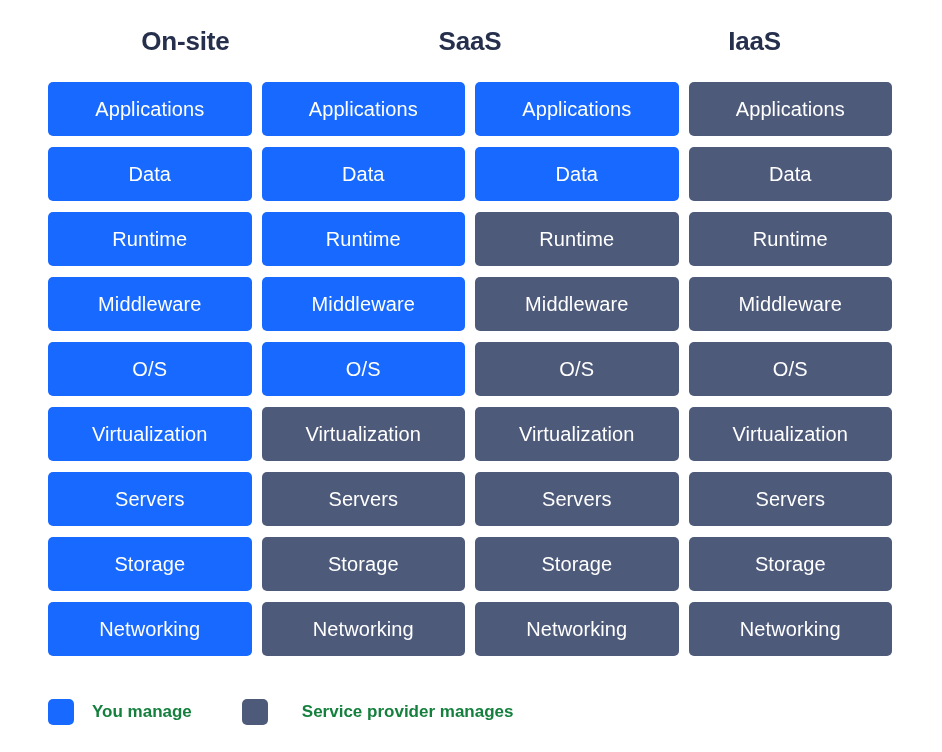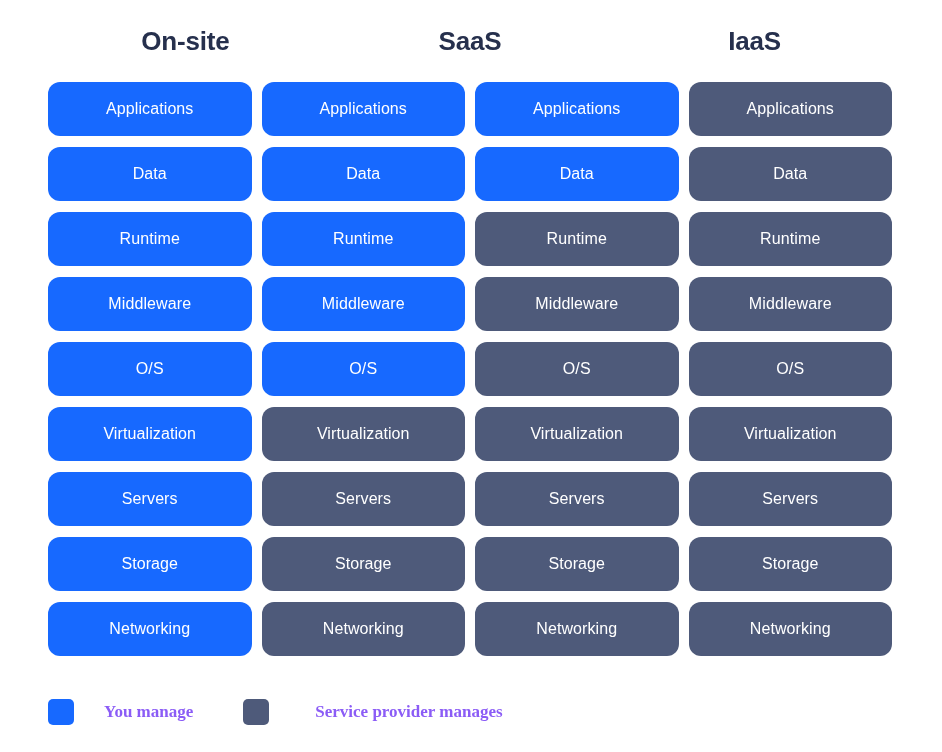--- a/index.html
+++ b/index.html
@@ -51,26 +51,26 @@
     display: flex;
     gap: 10px;
     margin-bottom: 11px;
   }
   .matrix-row:last-child {
     margin-bottom: 9px;
   }
   .cell {
     flex: 1 1 0;
     height: 54px;
-    border-radius: 12px;
+    border-radius: 5px;
     display: flex;
     align-items: center;
     justify-content: center;
     color: #ffffff;
-    font-size: 16px;
+    font-size: 20px;
     font-weight: normal;
     letter-spacing: 0.1px;
     user-select: none;
   }
   .cell.you {
     background: #1769ff;
   }
   .cell.provider {
     background: #4e5a7a;
   }
@@ -98,26 +98,25 @@
     border-radius: 5px;
     flex: 0 0 auto;
   }
   .swatch.you {
     background: #1769ff;
   }
   .swatch.provider {
     background: #4e5a7a;
   }
   .legend-label {
-    margin-left: 30px;
+    margin-left: 18px;
     font-size: 17px;
     font-weight: bold;
-    color: #8b5cf6;
+    color: #15803d;
     white-space: nowrap;
-    font-family: Liberation Serif, serif;
   }
 </style>
 </head>
 <body>
 
 <div class="diagram">
 
   <div class="header-row">
       <div class="col-header">On-site</div>
       <div class="col-header">SaaS</div>

